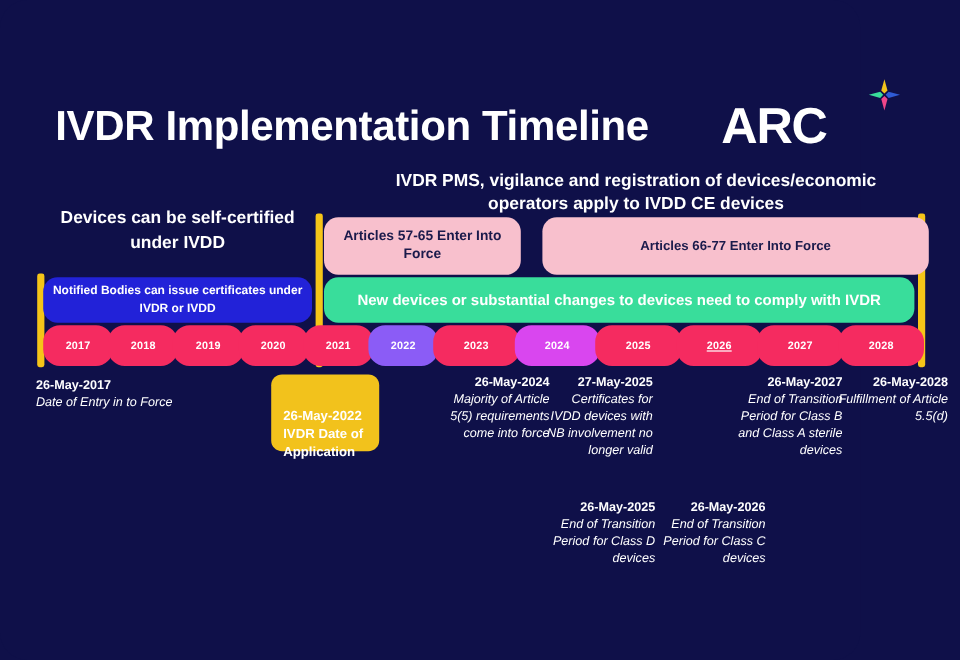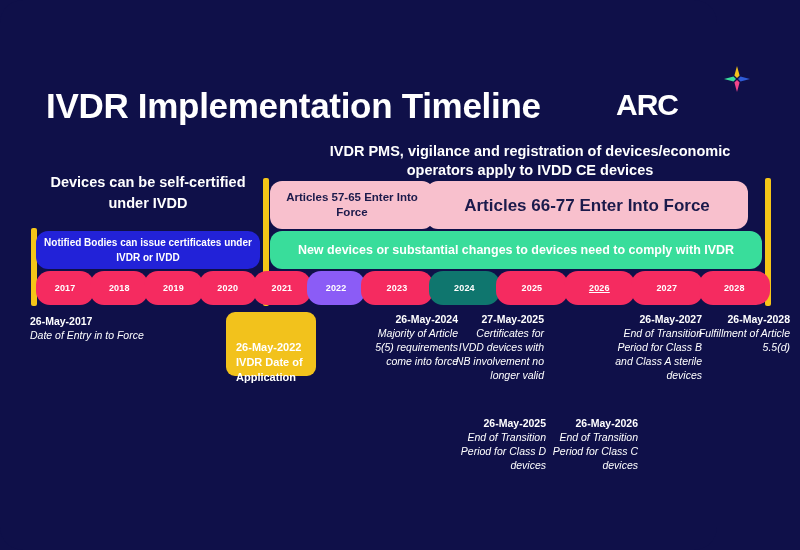--- a/index.html
+++ b/index.html
@@ -26,22 +26,22 @@
     letter-spacing: -0.3px;
     white-space: nowrap;
   }
   .logo {
     position: absolute;
     left: 600px; top: 82px;
     width: 160px; height: 48px;
   }
   .logo-word {
     position: absolute;
-    left: 16px; top: 0;
-    font-size: 30px;
+    left: 1px; top: 0;
+    font-size: 42px;
     font-weight: bold;
     color: #ffffff;
     letter-spacing: -1px;
     line-height: 46px;
   }
   .logo-star {
     position: absolute;
     left: 122px; top: -18px;
     width: 30px; height: 30px;
   }
@@ -87,21 +87,21 @@
     text-align: center;
     border-radius: 12px;
     font-weight: bold;
     line-height: 15px;
   }
   .band.pink  { background: #f8c0cd; color: #1b1a4b; }
   .band.blue  { background: #2222d8; color: #ffffff; }
   .band.green { background: #39dd9b; color: #ffffff; }
 
   .row-articles-1 { left: 270px; top: 181px; width: 164px;  height: 48px; font-size: 11.5px; padding: 13px 6px; }
-  .row-articles-2 { left: 426px; top: 181px; width: 322px;  height: 48px; font-size: 17px; padding: 0 6px; }
+  .row-articles-2 { left: 452px; top: 181px; width: 322px;  height: 48px; font-size: 11px; padding: 0 6px; }
   .row-nb         { left: 36px;  top: 231px; width: 224px;  height: 38px; font-size: 10px;  padding: 0 8px; }
   .row-newdev     { left: 270px; top: 231px; width: 492px;  height: 38px; font-size: 12.5px; padding: 0 8px; }
 
   
   .years {
     position: absolute;
     left: 36px; top: 271px;
     width: 730px; height: 34px;
     display: flex;
   }
@@ -218,21 +218,21 @@
       </div>
       <div class="year-pill" style="flex: 62 0 auto; background: rgb(245, 43, 96);">
         <span>2021</span>
       </div>
       <div class="year-pill" style="flex: 62 0 auto; background: #8b5cf6;">
         <span>2022</span>
       </div>
       <div class="year-pill" style="flex: 84 0 auto; background: rgb(245, 43, 96);">
         <span>2023</span>
       </div>
-      <div class="year-pill" style="flex: 84 0 auto; background: #0f766e;">
+      <div class="year-pill" style="flex: 84 0 auto; background: #d946ef;">
         <span>2024</span>
       </div>
       <div class="year-pill" style="flex: 84 0 auto; background: rgb(245, 43, 96);">
         <span>2025</span>
       </div>
       <div class="year-pill" style="flex: 84 0 auto; background: rgb(245, 43, 96); text-decoration: underline;">
         <span>2026</span>
       </div>
       <div class="year-pill" style="flex: 84 0 auto; background: rgb(245, 43, 96);">
         <span>2027</span>

